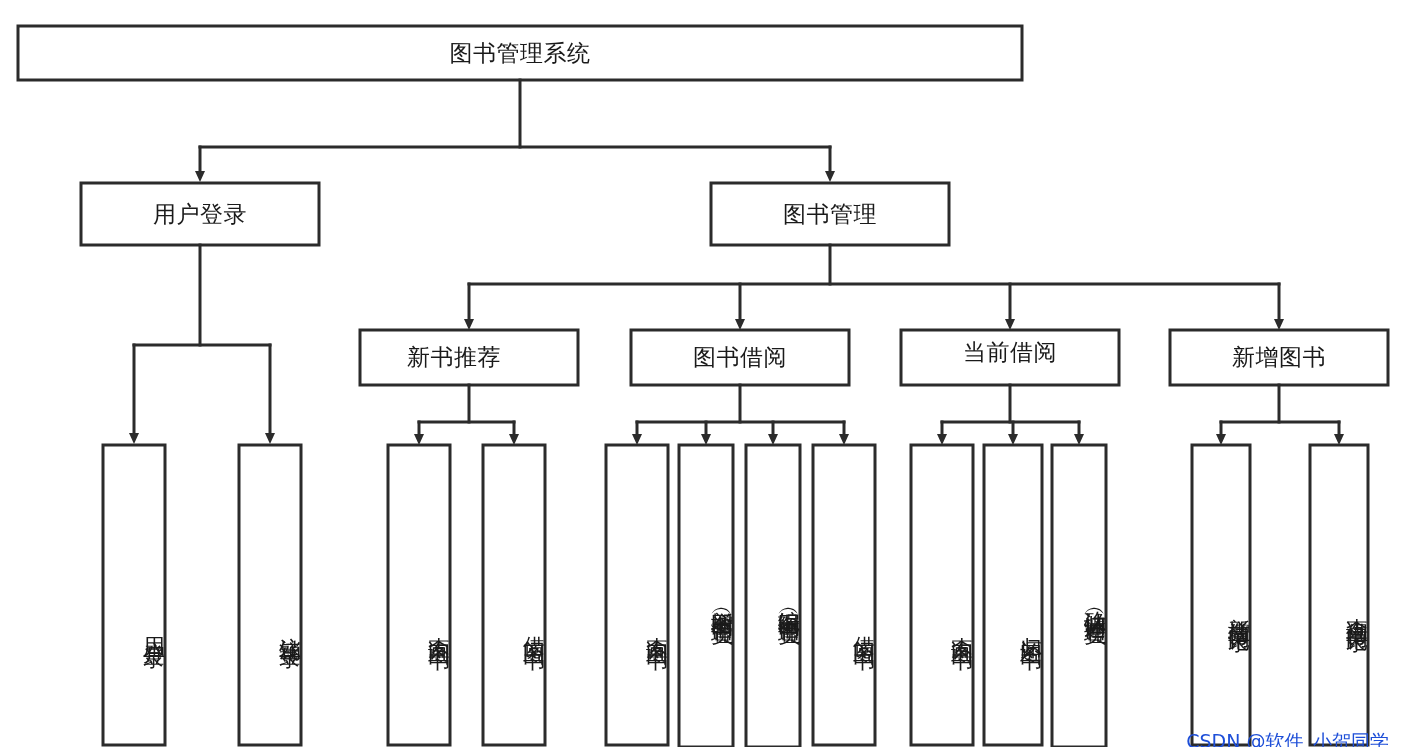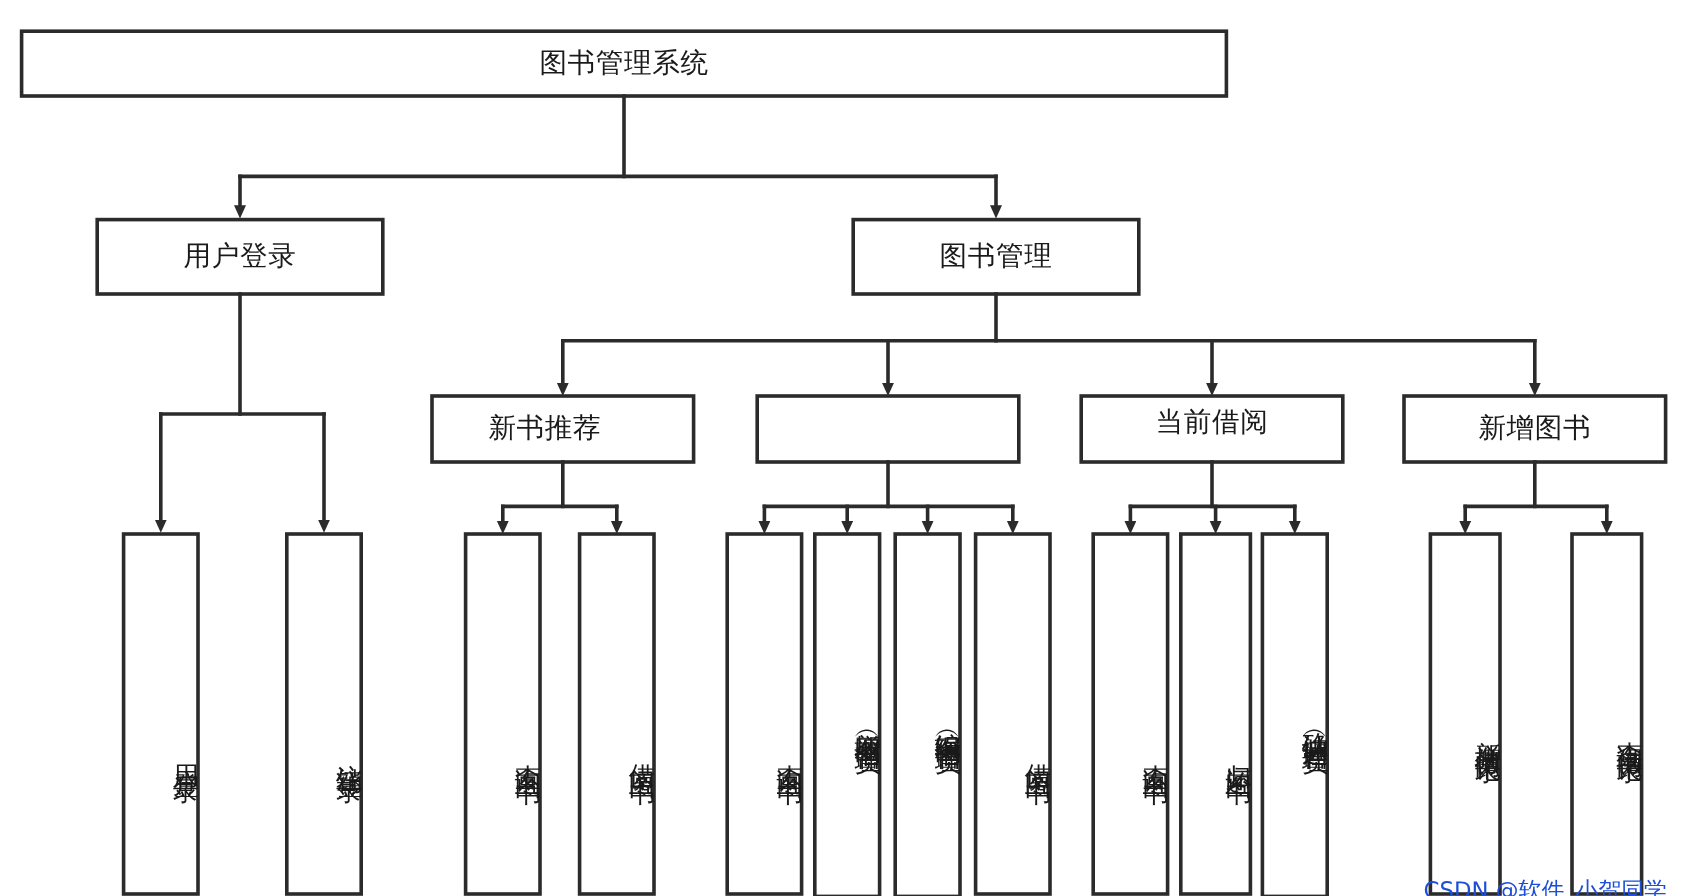--- a/index.html
+++ b/index.html
@@ -162,20 +162,21 @@
       <path class="connector" marker-end="url(#arrow)" d="M1339,410 L1339,423"></path>
     </g>
   </svg>
 
   <div class="node-label horizontal" style="left:18px; top:14px; width:1004px; height:54px;">图书管理系统</div>
 
   <div class="node-label horizontal" style="left:81px; top:171px; width:238px; height:62px;">用户登录</div>
   <div class="node-label horizontal" style="left:711px; top:171px; width:238px; height:62px;">图书管理</div>
 
   <div class="node-label horizontal" style="left:360px; top:318px; width:188px; height:55px;">新书推荐</div>
+  <div class="node-label horizontal" style="left:631px; top:318px; width:218px; height:55px;">图书借阅</div>
   <div class="node-label horizontal" style="left:901px; top:318px; width:218px; height:45px;">当前借阅</div>
   <div class="node-label horizontal" style="left:1170px; top:318px; width:218px; height:55px;">新增图书</div>
 
   <div class="node-label vertical" style="left:103px; top:489px; width:62px; height:244px;">用户登录</div>
   <div class="node-label vertical" style="left:239px; top:489px; width:62px; height:244px;">注销登录</div>
 
   <div class="node-label vertical" style="left:388px; top:489px; width:62px; height:244px;">查询图书</div>
   <div class="node-label vertical" style="left:483px; top:489px; width:62px; height:244px;">借阅图书</div>
 
   <div class="node-label vertical" style="left:606px; top:489px; width:62px; height:244px;">查询图书</div>

